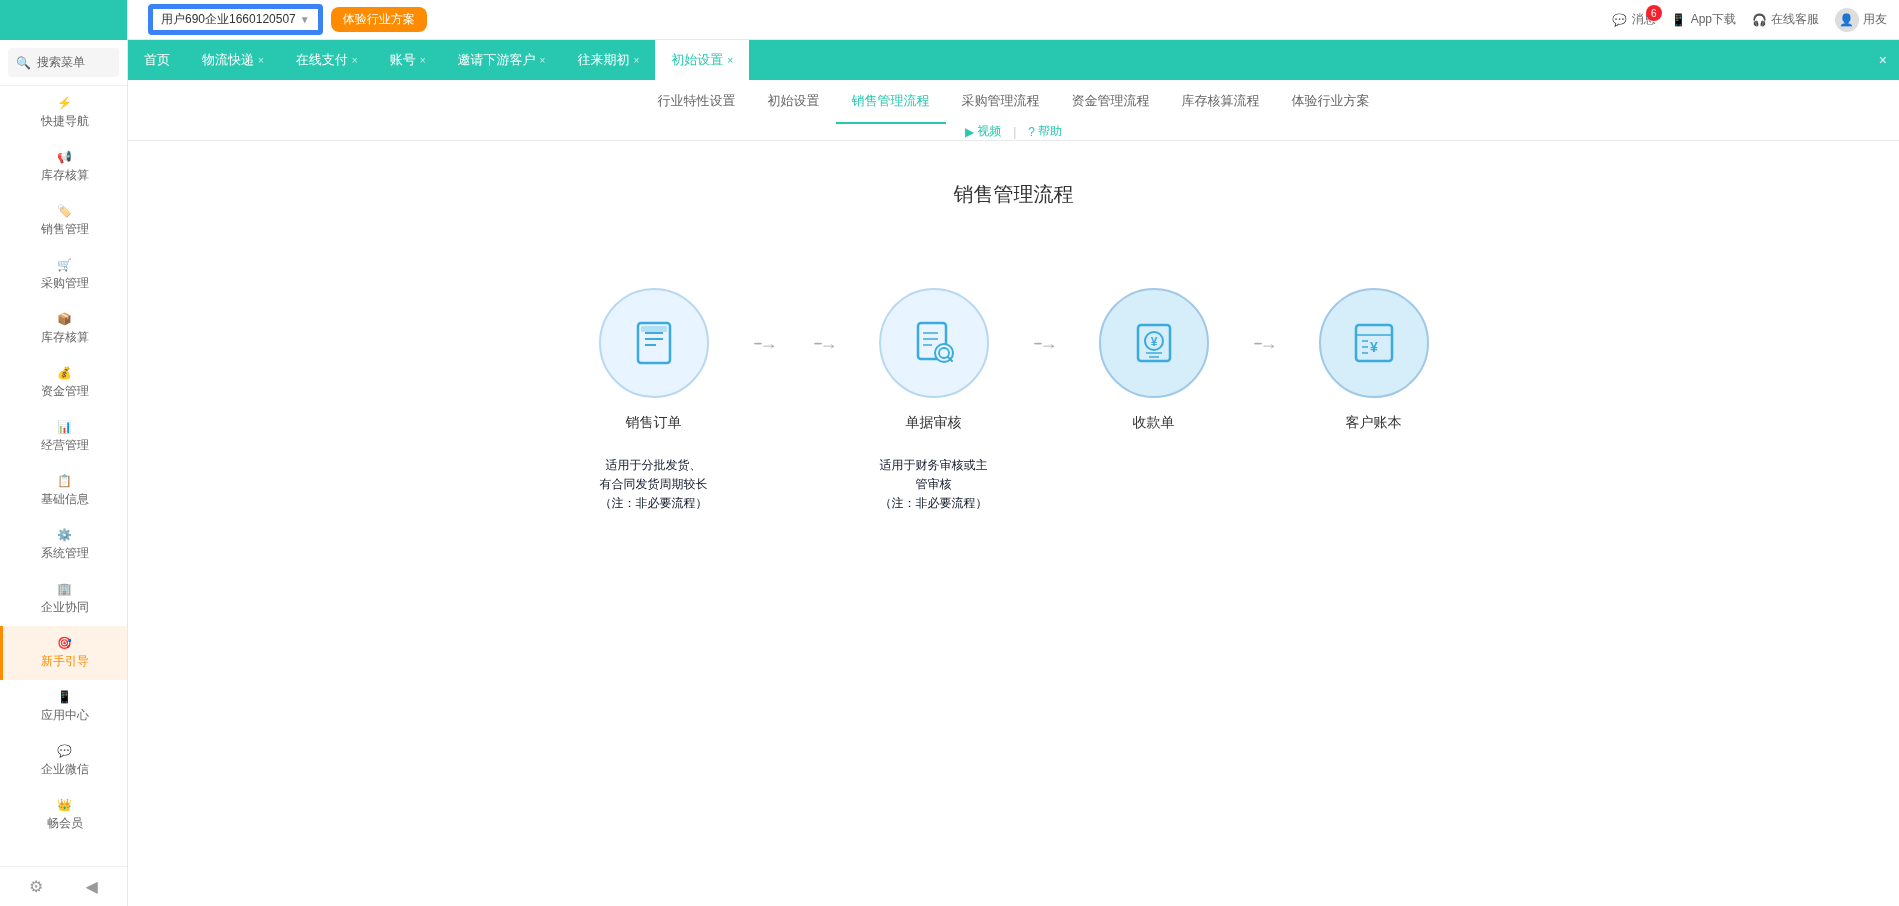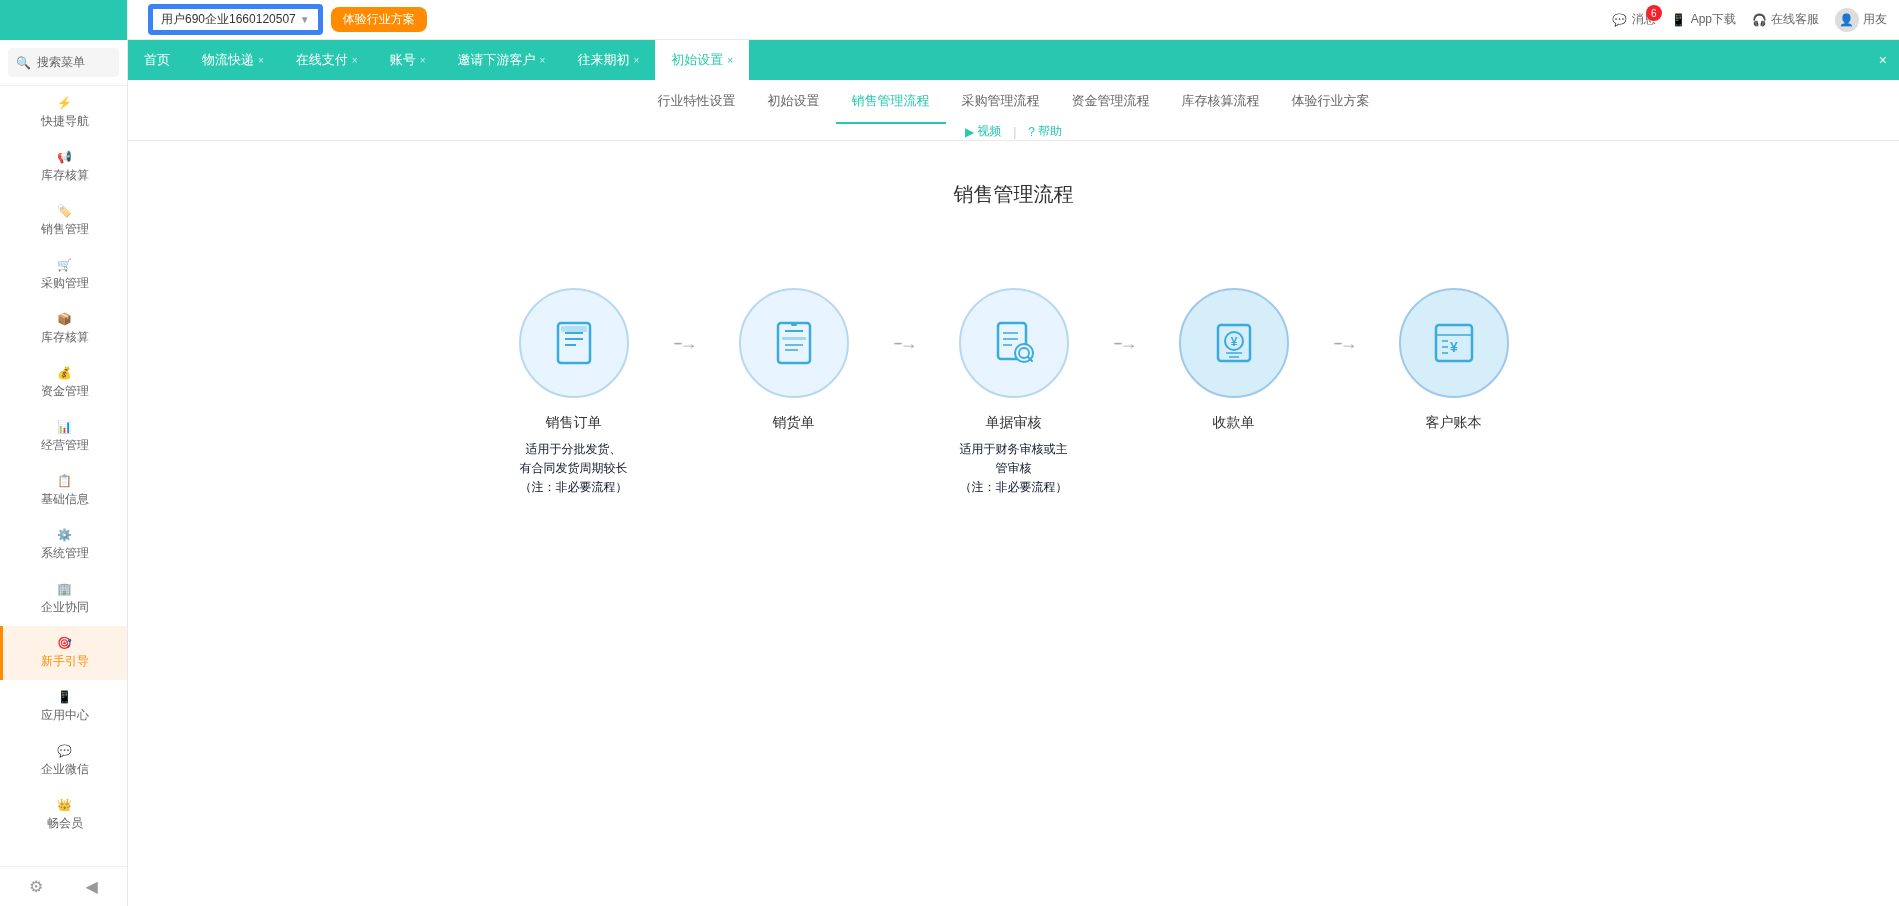--- a/index.html
+++ b/index.html
@@ -248,21 +248,21 @@
       border: 2px solid #c5e8f8;
       display: flex; align-items: center; justify-content: center;
       font-size: 42px;
       color: #2196f3;
       margin-bottom: 16px;
     }
     .flow-label {
       font-size: 14px;
       color: #333;
       font-weight: 500;
-      margin-bottom: 8px;
+      margin-bottom: 24px;
       text-align: right;
     }
     .flow-desc {
       font-size: 12px;
       color: #0f172a;
       text-align: center;
       line-height: 1.6;
     }
     .flow-arrow {
       display: flex;
@@ -475,34 +475,20 @@
           </svg>
         </div>
         <div class="flow-label">销售订单</div>
         <div class="flow-desc">适用于分批发货、<br>有合同发货周期较长<br>（注：非必要流程）</div>
       </div>
 
       <div class="flow-arrow">
         <span style="letter-spacing:-4px;color:#aaa;font-size:18px;">- - →</span>
       </div>
 
-      <div class="flow-step">
-        <div class="flow-circle" style="background:#e8f4ff;border:2px solid #b8d8f0;">
-          <svg width="52" height="52" viewBox="0 0 52 52" fill="none">
-            <rect x="10" y="6" width="32" height="40" rx="3" fill="none" stroke="#3aabdc" stroke-width="2.5"></rect>
-            <line x1="17" y1="14" x2="35" y2="14" stroke="#3aabdc" stroke-width="2"></line>
-            <rect x="14" y="20" width="24" height="3" rx="1" fill="#3aabdc" opacity="0.4"></rect>
-            <line x1="17" y1="28" x2="35" y2="28" stroke="#3aabdc" stroke-width="1.5"></line>
-            <line x1="17" y1="33" x2="30" y2="33" stroke="#3aabdc" stroke-width="1.5"></line>
-            <path d="M24 8 L28 8" stroke="#3aabdc" stroke-width="2" stroke-linecap="round"></path>
-          </svg>
-        </div>
-        <div class="flow-label">销货单</div>
-        <div class="flow-desc"></div>
-      </div>
 
       <div class="flow-arrow">
         <span style="letter-spacing:-4px;color:#aaa;font-size:18px;">- - →</span>
       </div>
 
       <div class="flow-step">
         <div class="flow-circle" style="background:#e8f4ff;border:2px solid #b8d8f0;">
           <svg width="52" height="52" viewBox="0 0 52 52" fill="none">
             <rect x="10" y="6" width="28" height="36" rx="3" fill="none" stroke="#3aabdc" stroke-width="2.5"></rect>
             <circle cx="36" cy="36" r="9" fill="#e8f4ff" stroke="#3aabdc" stroke-width="2"></circle>

